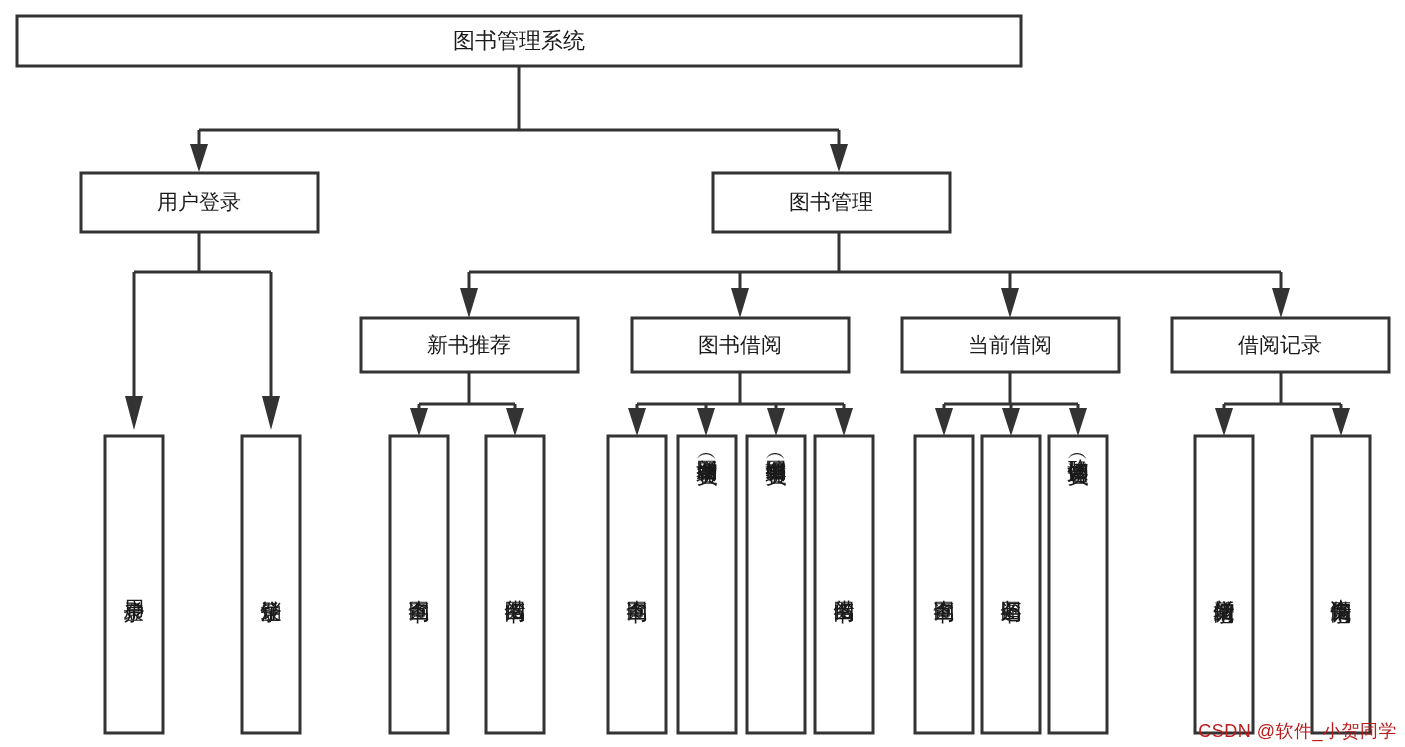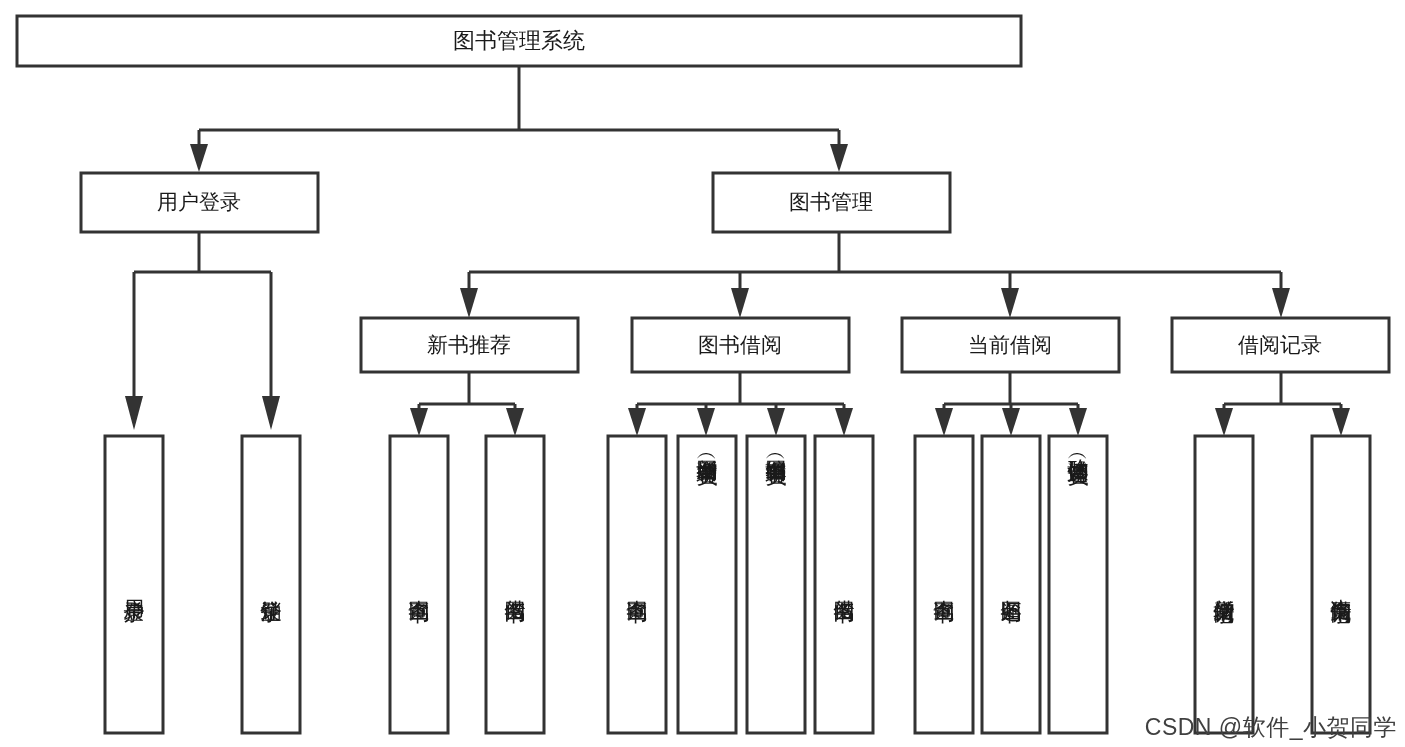--- a/index.html
+++ b/index.html
@@ -63,22 +63,22 @@
     line-height: 1.04;
     letter-spacing: 1px;
     color: #1a1a1a;
     white-space: nowrap;
   }
   .watermark {
     position: absolute;
     right: 8px;
     bottom: 4px;
     font-family: "Liberation Sans", "DejaVu Sans", sans-serif;
-    font-size: 23px;
-    color: #404040;
+    font-size: 18px;
+    color: #b91c1c;
     letter-spacing: 0.5px;
     user-select: none;
   }
 </style>
 </head>
 <body>
 
 <div id="diagram-root">
 
   <svg id="flow" viewBox="0 0 1405 747">

